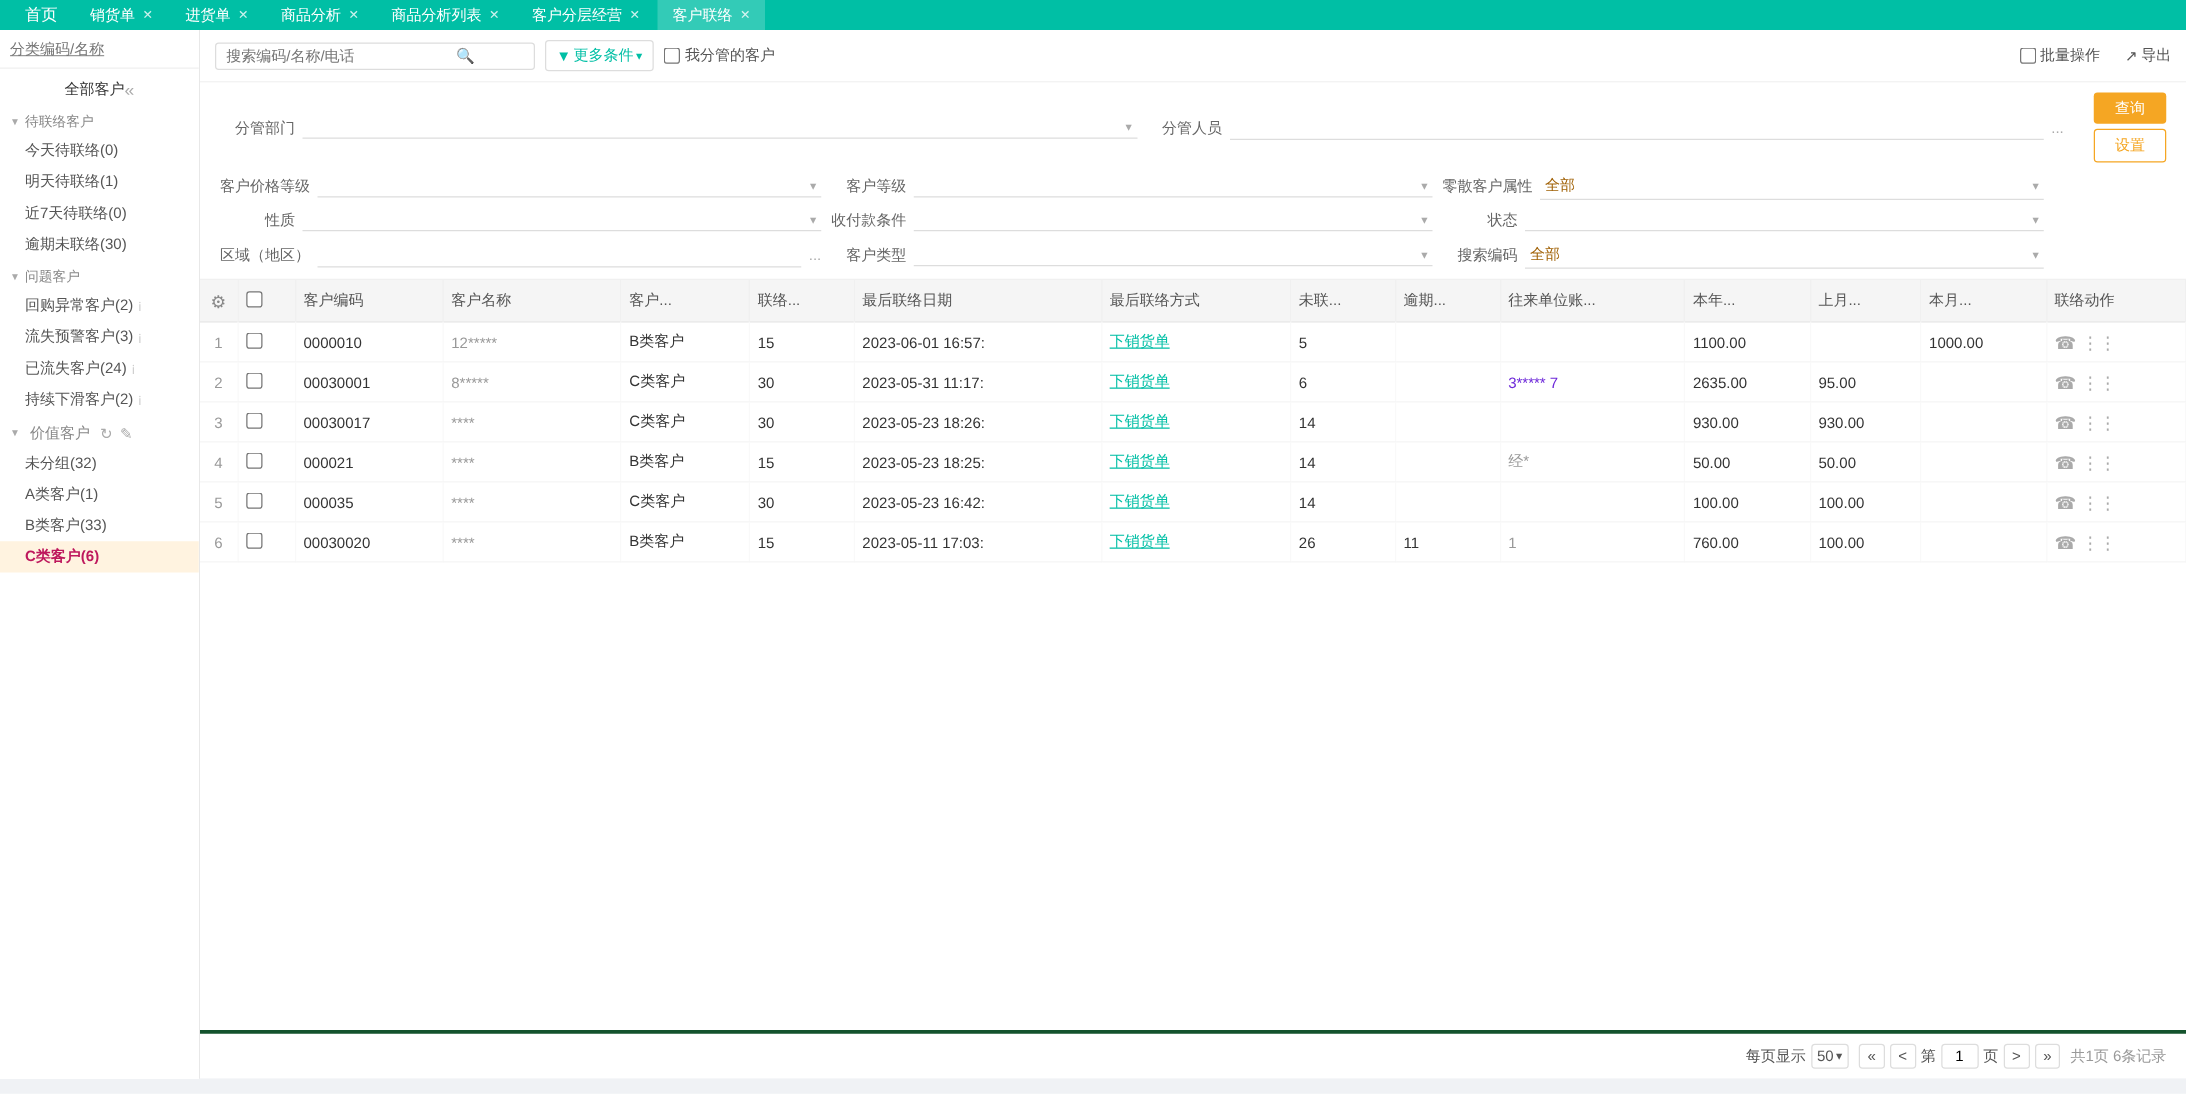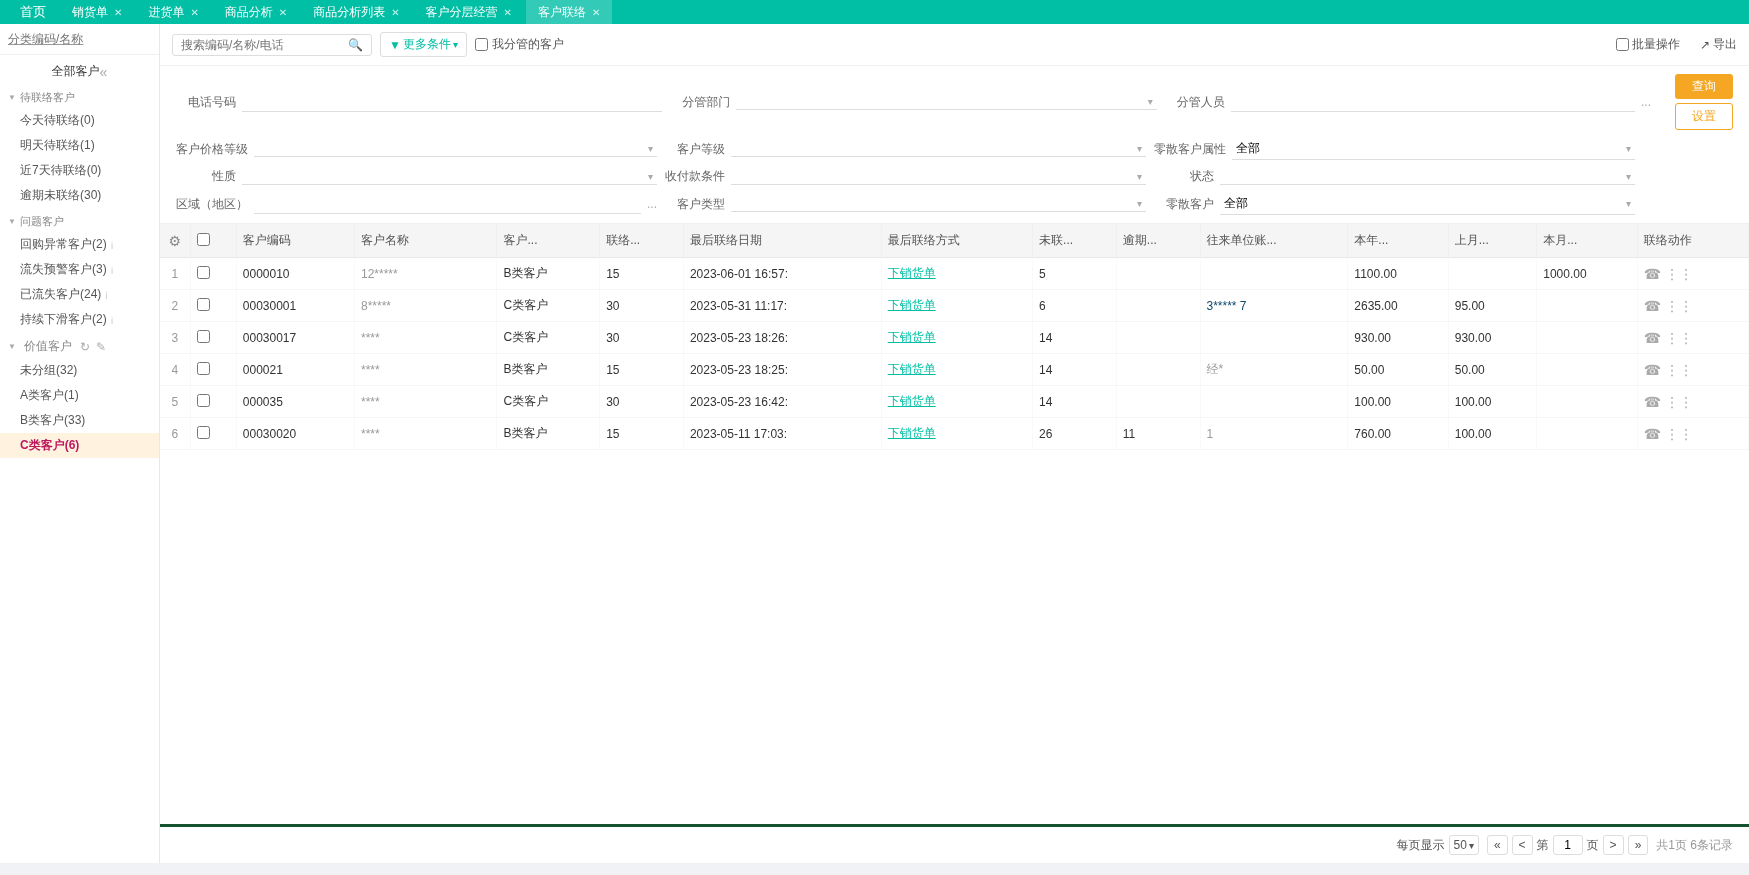--- a/index.html
+++ b/index.html
@@ -106,21 +106,21 @@
       background: #fff;
       border-bottom: 1px solid #f0f0f0;
       gap: 8px;
     }
     .search-input-wrap {
       display: flex;
       align-items: center;
       border: 1px solid #ddd;
       border-radius: 3px;
       padding: 3px 8px;
-      width: 200px;
+      width: 256px;
       gap: 4px;
     }
     .search-input-wrap input {
       border: none;
       outline: none;
       font-size: 12px;
       color: #999;
       width: 180px;
     }
     .more-conditions {
@@ -193,21 +193,21 @@
     .filter-select {
       flex: 1;
       display: flex;
       align-items: center;
       border-bottom: 1px solid #ddd;
       padding: 2px 4px;
       cursor: pointer;
       justify-content: space-between;
       min-width: 100px;
     }
-    .filter-select-text { color: #000000; font-size: 12px; }
+    .filter-select-text { color: #a16207; font-size: 12px; }
     .filter-chevron { color: #aaa; font-size: 10px; }
     .filter-more { color: #aaa; cursor: pointer; font-size: 12px; }
 
     .filter-actions {
       display: flex;
       flex-direction: column;
       gap: 4px;
       margin-left: 16px;
     }
     .btn-query {
@@ -455,24 +455,20 @@
           <span>↗</span>
           <span>导出</span>
         </div>
       </div>
     </div>
 
     <div class="filter-panel">
 
       <div class="filter-row">
         <div class="filter-field">
-          <span class="filter-label">电话号码</span>
-          <input class="filter-input" style="">
-        </div>
-        <div class="filter-field">
           <span class="filter-label">分管部门</span>
           <div class="filter-select">
             <span class="filter-select-text"></span>
             <span class="filter-chevron">▾</span>
           </div>
         </div>
         <div class="filter-field">
           <span class="filter-label">分管人员</span>
           <input class="filter-input" style="">
           <span class="filter-more">...</span>
@@ -540,21 +536,21 @@
           <span class="filter-more">...</span>
         </div>
         <div class="filter-field">
           <span class="filter-label">客户类型</span>
           <div class="filter-select">
             <span class="filter-select-text"></span>
             <span class="filter-chevron">▾</span>
           </div>
         </div>
         <div class="filter-field">
-          <span class="filter-label">零散客户</span>
+          <span class="filter-label">搜索编码</span>
           <div class="filter-select">
             <span class="filter-select-text">全部</span>
             <span class="filter-chevron">▾</span>
           </div>
         </div>
         <div style="width: 90px;"></div>
       </div>
     </div>
 
     <div class="table-container">
@@ -605,21 +601,21 @@
       <td><span class="row-num">2</span></td>
       <td><input type="checkbox" style=""></td>
       <td>00030001</td>
       <td style="color:#999;min-width:80px;max-width:120px;overflow:hidden;">8*****</td>
       <td>C类客户</td>
       <td>30</td>
       <td>2023-05-31 11:17:</td>
       <td class="link-cell">下销货单</td>
       <td>6</td>
       <td></td>
-      <td style="color:#0c4a6e;">3***** 7</td>
+      <td style="color:#6d28d9;">3***** 7</td>
       <td>2635.00</td>
       <td>95.00</td>
       <td></td>
       <td>
         <div class="action-icons">
           <span class="action-icon" title="联络">☎</span>
           <span class="action-icon" title="更多">⋮⋮</span>
         </div>
       </td>
     </tr>

